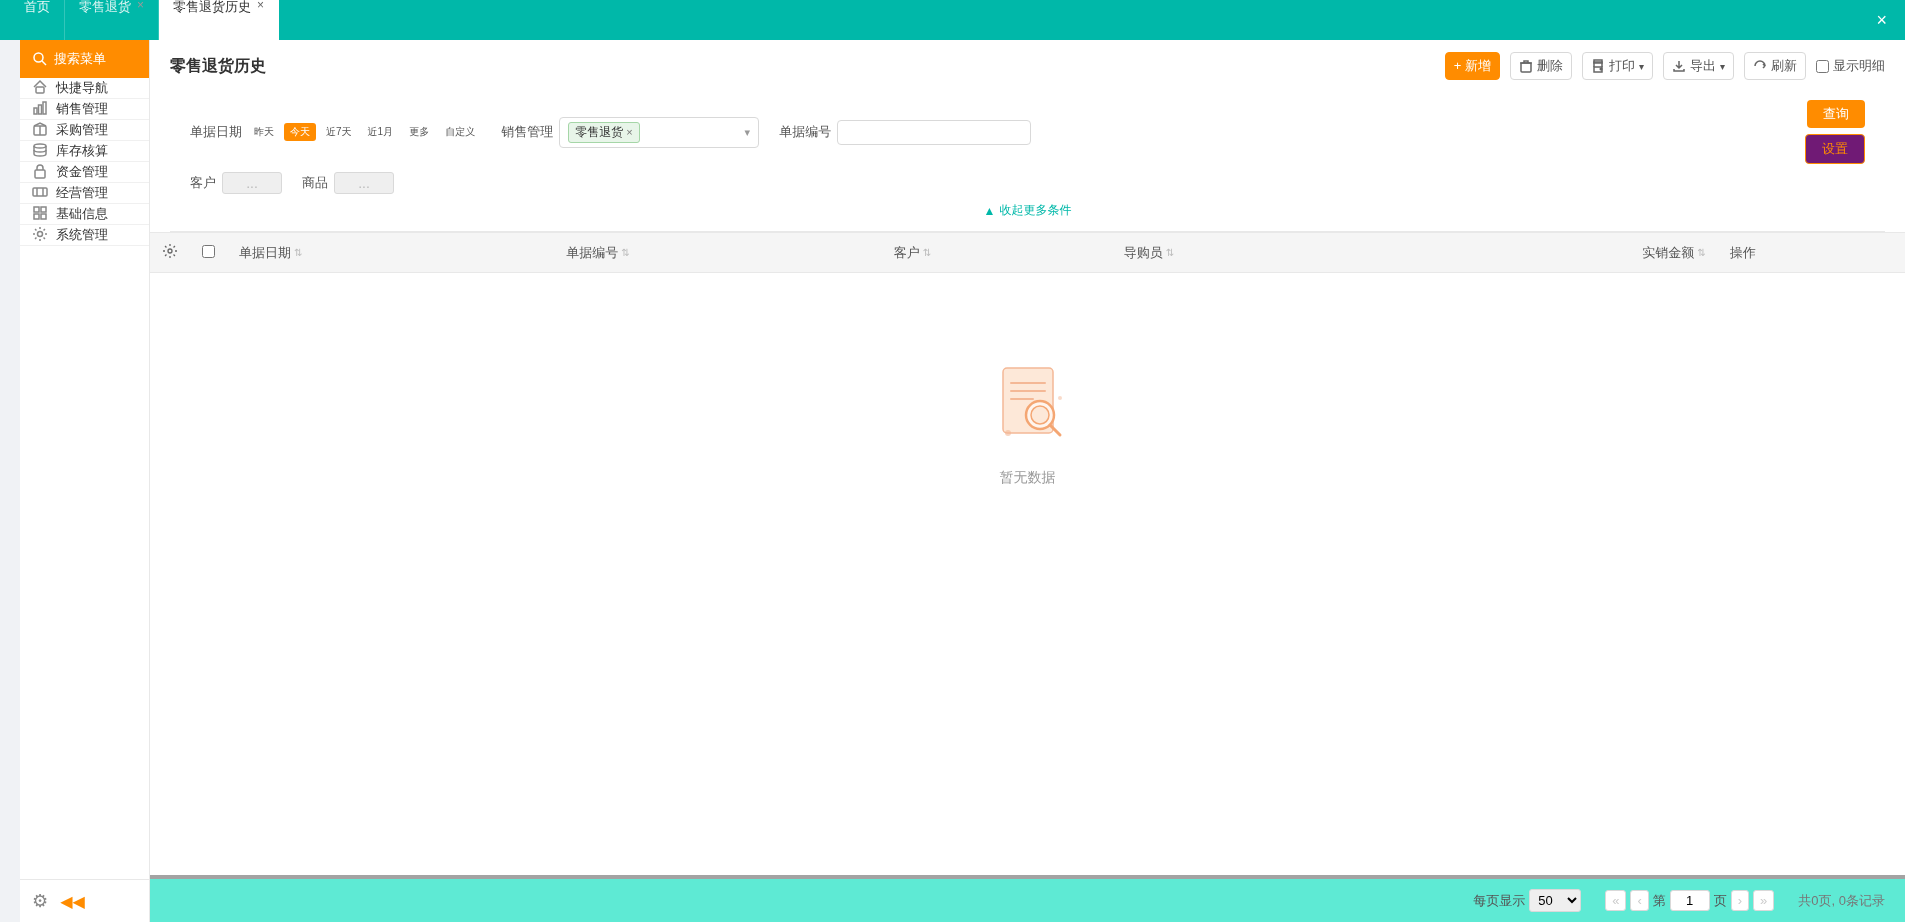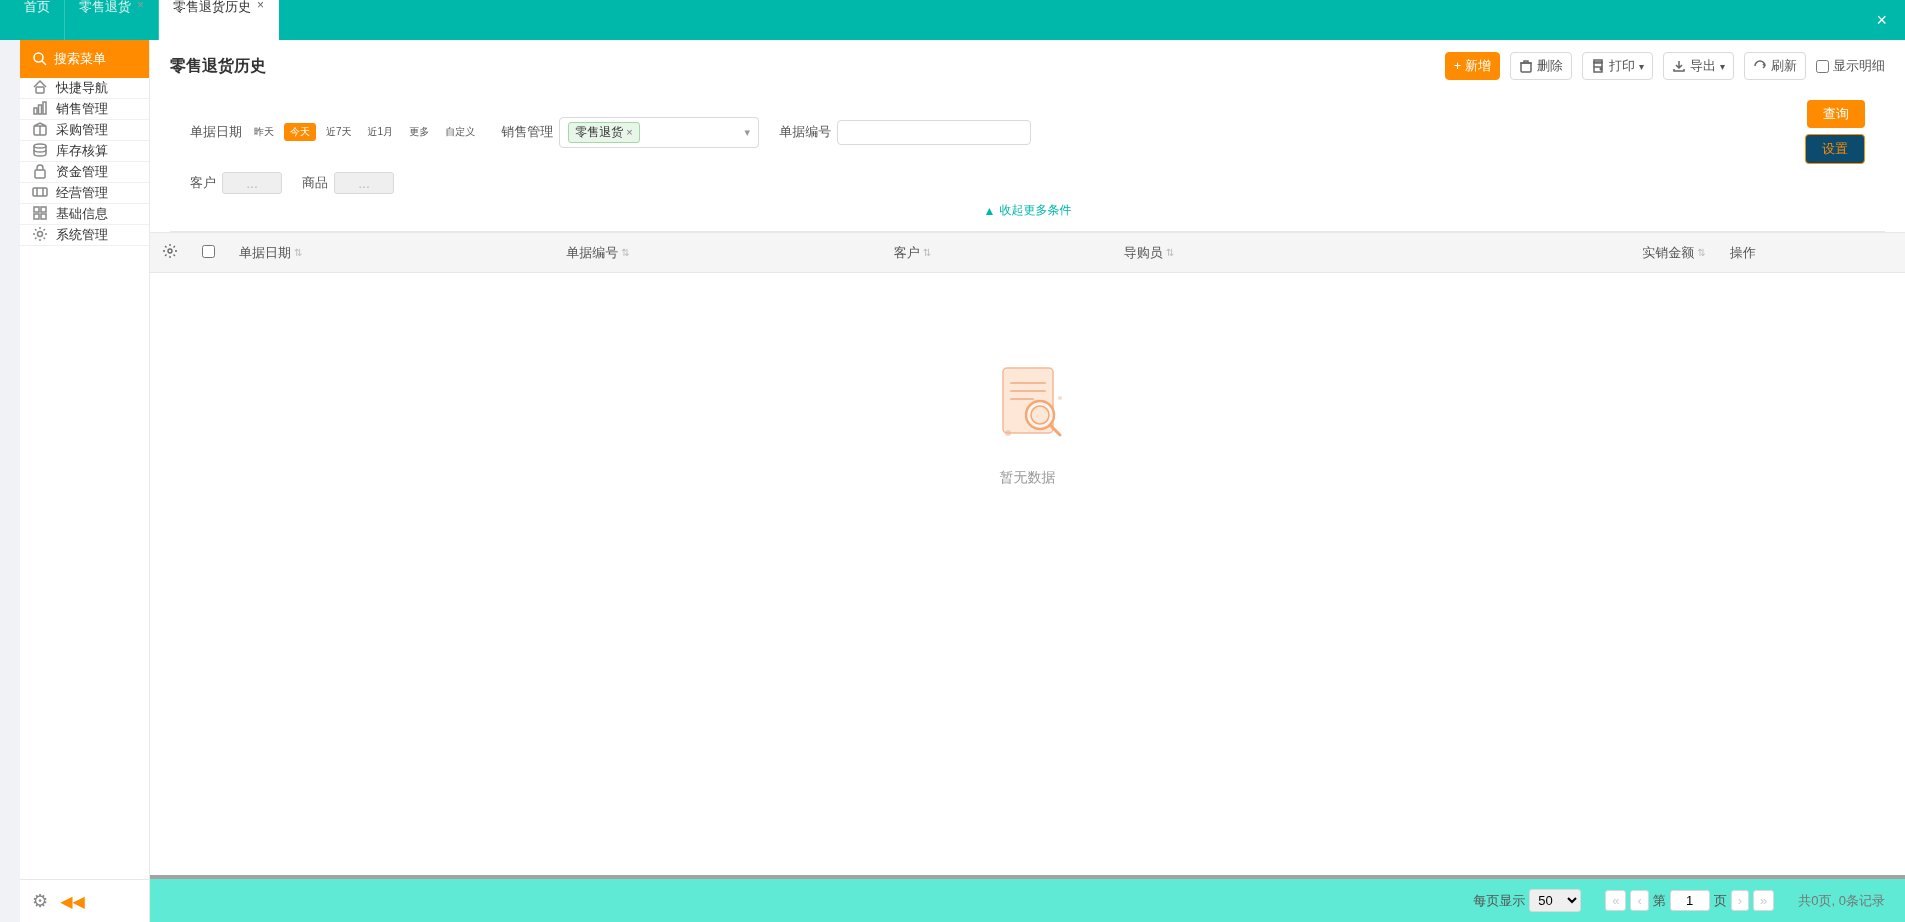--- a/index.html
+++ b/index.html
@@ -69,21 +69,21 @@
     .pagination-bar { display: flex; align-items: center; justify-content: flex-end; padding: 10px 20px; background: #5eead4; border-top: 4px solid #a3a3a3; gap: 24px; font-size: 13px; color: #555; }
     .page-size-select { display: flex; align-items: center; gap: 4px; }
     .page-size-select select { border: 1px solid #d9d9d9; border-radius: 3px; padding: 2px 4px; font-size: 13px; }
     .page-nav { display: flex; align-items: center; gap: 4px; }
     .page-btn { padding: 2px 6px; border: 1px solid #d9d9d9; border-radius: 3px; cursor: pointer; background: #fff; font-size: 13px; }
     .page-btn:disabled { color: #ccc; cursor: default; }
     .page-input { width: 40px; border: 1px solid #d9d9d9; border-radius: 3px; text-align: center; padding: 2px 4px; font-size: 13px; }
     .page-info { color: #777; }
 
     .query-btn { background: #ff8c00; color: #fff; border: none; border-radius: 4px; padding: 5px 16px; font-size: 13px; cursor: pointer; }
-    .set-btn { background: #0c4a6e; color: #ff8c00; border: 1px solid #ff8c00; border-radius: 4px; padding: 5px 16px; font-size: 13px; cursor: pointer; }
+    .set-btn { background: #701a75; color: #ff8c00; border: 1px solid #ff8c00; border-radius: 4px; padding: 5px 16px; font-size: 13px; cursor: pointer; }
 
     .filter-section { background: #fff; padding: 10px 20px 4px 20px; border-bottom: 1px solid #e8e8e8; }
   </style>
 </head>
 <body>
 
 <div class="app-container">
 
   <div class="top-bar">
     <div class="tab-item home-tab">

